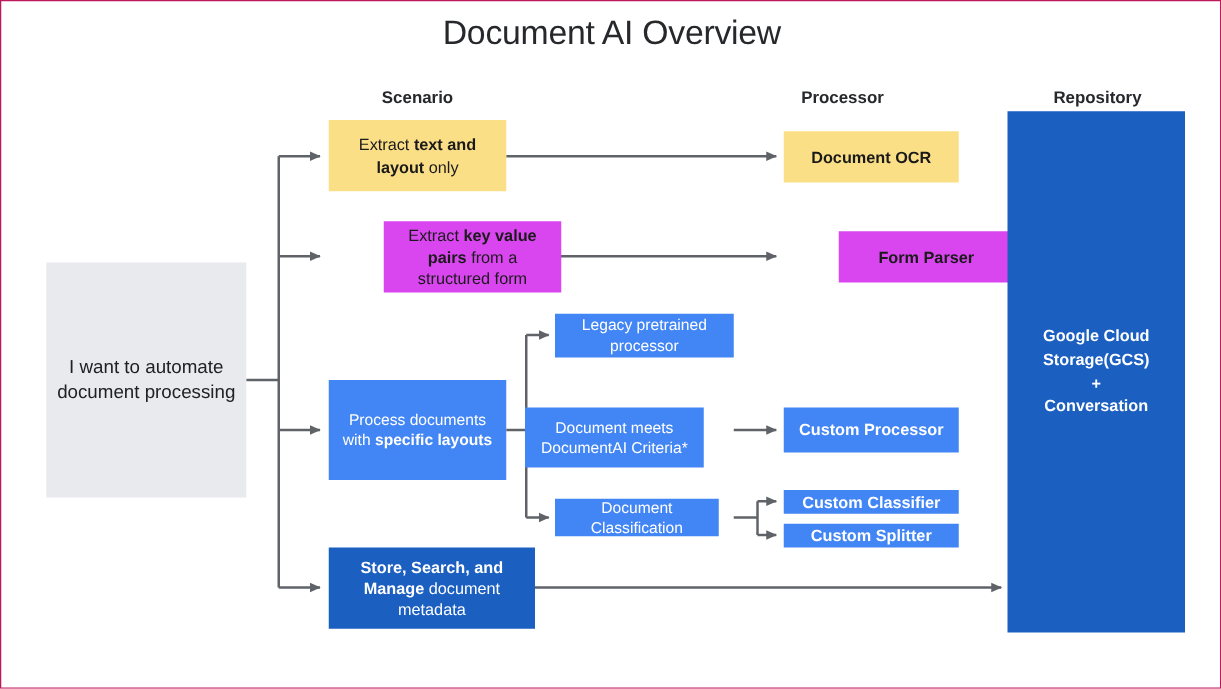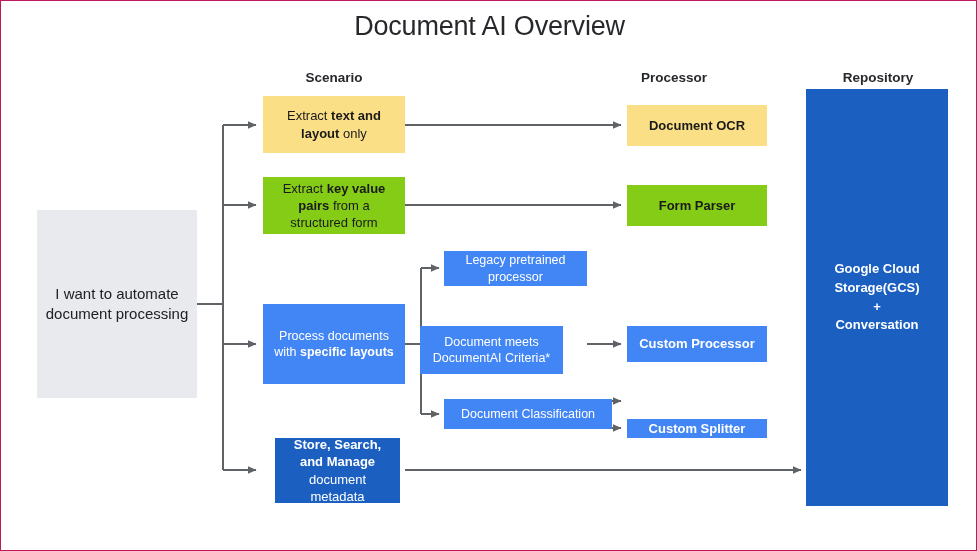--- a/index.html
+++ b/index.html
@@ -41,21 +41,21 @@
     box-sizing: border-box;
     display: flex;
     align-items: center;
     justify-content: center;
     text-align: center;
     line-height: 1.32;
     padding: 2px 6px;
   }
   .n-gray   { background: #e8eaed; color: #202124; font-size: 15px; font-weight: 400; }
   .n-yellow { background: #fbdf87; color: #1a1a1a; font-size: 13px; font-weight: 400; }
-  .n-green  { background: #84cc16; color: #1a1a1a; font-size: 13px; font-weight: 400; }
+  .n-green  { background: #d946ef; color: #1a1a1a; font-size: 13px; font-weight: 400; margin-left: 44px; }
   .n-blue   { background: #4285f4; color: #ffffff; font-size: 12.5px; font-weight: 400; }
   .n-dblue  { background: #1b5fc1; color: #ffffff; font-size: 13px; font-weight: bold; }
   .n-yellow.strongtxt, .n-green.strongtxt { font-weight: bold; }
   .n-blue.strongtxt { font-weight: bold; font-size: 13px; }
   svg.wires {
     position: absolute;
     left: 0; top: 0;
     width: 977px;
     height: 551px;
     pointer-events: none;
@@ -122,48 +122,51 @@
   </div>
 
   <div class="node n-green" style="left:262px; top:176px; width:142px; height:57px;">
     <span><span>Extract </span><b>key value pairs</b><span> from a structured form</span></span>
   </div>
 
   <div class="node n-blue" style="left:262px; top:303px; width:142px; height:80px;">
     <span><span>Process documents with </span><b>specific layouts</b><span></span></span>
   </div>
 
-  <div class="node n-dblue" style="left:274px; top:437px; width:125px; height:65px;">
+  <div class="node n-dblue" style="left:262px; top:437px; width:165px; height:65px;">
     <span style="font-weight:400;"><b>Store, Search, and Manage</b><span> document metadata</span></span>
   </div>
 
   <div class="node n-blue" style="left:443px; top:250px; width:143px; height:35px;">
     <span>Legacy pretrained processor</span>
   </div>
 
   <div class="node n-blue" style="left:419px; top:325px; width:143px; height:48px;">
     <span>Document meets DocumentAI Criteria*</span>
   </div>
 
-  <div class="node n-blue" style="left:443px; top:398px; width:168px; height:30px;">
+  <div class="node n-blue" style="left:443px; top:398px; width:131px; height:30px;">
     <span>Document Classification</span>
   </div>
 
   <div class="node n-yellow strongtxt" style="left:626px; top:104px; width:140px; height:41px;">
     <span>Document OCR</span>
   </div>
 
   <div class="node n-green strongtxt" style="left:626px; top:184px; width:140px; height:41px;">
     <span>Form Parser</span>
   </div>
 
   <div class="node n-blue strongtxt" style="left:626px; top:325px; width:140px; height:36px;">
     <span>Custom Processor</span>
   </div>
 
+  <div class="node n-blue strongtxt" style="left:626px; top:391px; width:140px; height:19px;">
+    <span>Custom Classifier</span>
+  </div>
 
   <div class="node n-blue strongtxt" style="left:626px; top:418px; width:140px; height:19px;">
     <span>Custom Splitter</span>
   </div>
 
   <div class="node" style="left:805px; top:88px; width:142px; height:417px; background:#1b5fc1; color:#ffffff; font-size:13px; font-weight:bold; flex-direction:column; line-height:1.45;">
     <span>Google Cloud</span>
     <span>Storage(GCS)</span>
     <span>+</span>
     <span>Conversation</span>

